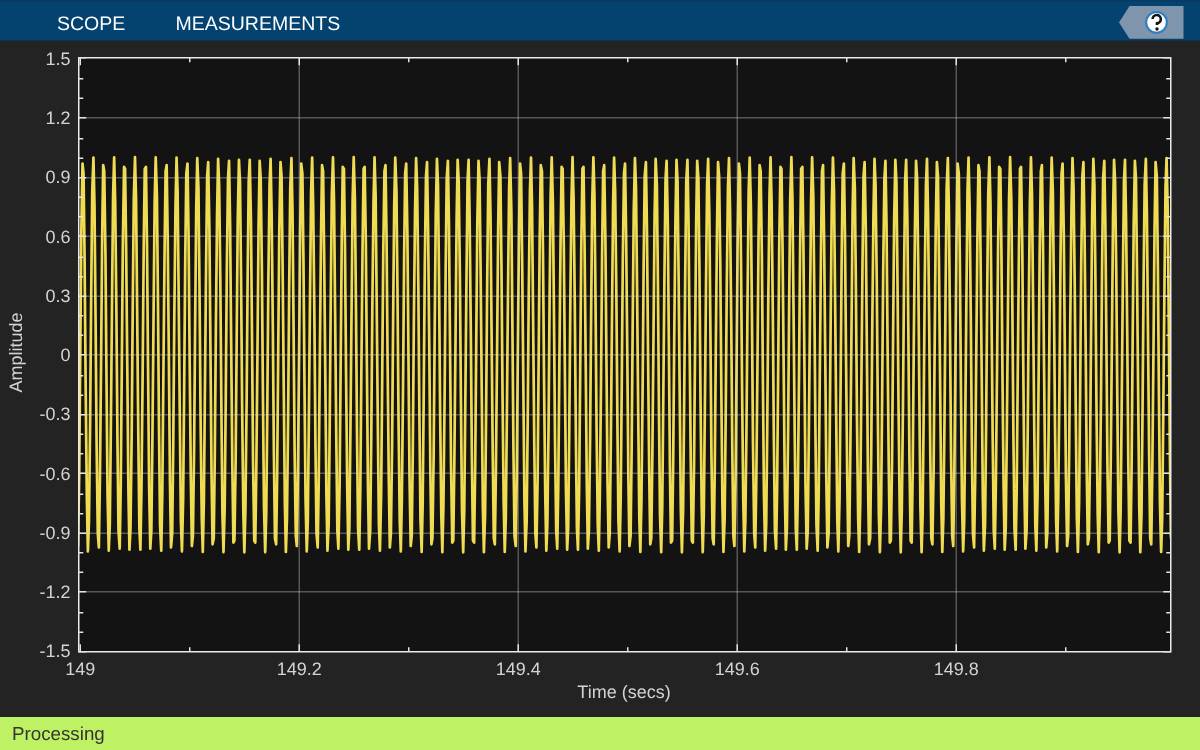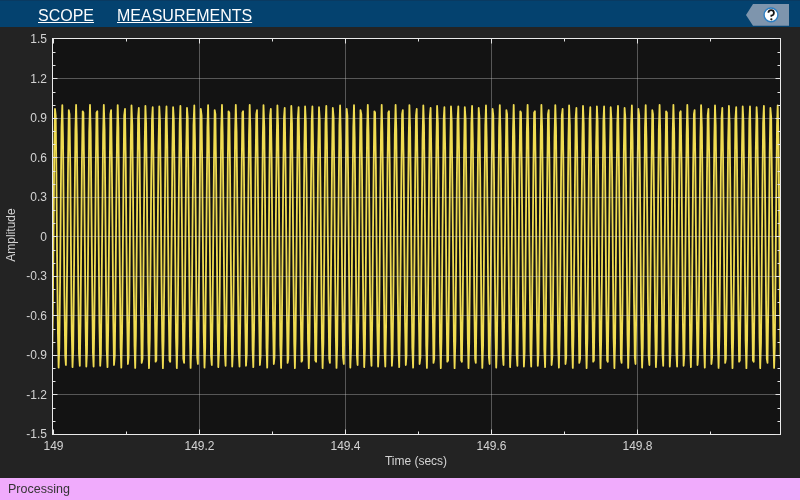--- a/index.html
+++ b/index.html
@@ -1,17 +1,17 @@
 <!DOCTYPE html>
 <html><head><meta charset="utf-8"><style>
 html,body{margin:0;padding:0;width:800px;height:500px;background:#232323;overflow:hidden;font-family:"Liberation Sans",sans-serif;}
 body{transform:translateZ(0);will-change:transform;}
 #toolbar{position:absolute;left:0;top:0;width:800px;height:27px;background:#04426f;border-top:1px solid #0a3a61;box-sizing:border-box;}
-.tab{position:absolute;top:0;height:27px;line-height:29px;color:rgba(255,255,255,0.99);font-size:16px;text-decoration:underline;}
-#statusbar{position:absolute;left:0;top:478px;width:800px;height:22px;background:#f0abfc;color:rgba(51,51,51,0.99);font-size:12.5px;line-height:22px;}
+.tab{position:absolute;top:0;height:27px;line-height:29px;color:rgba(255,255,255,0.99);font-size:13px;}
+#statusbar{position:absolute;left:0;top:478px;width:800px;height:22px;background:#bef264;color:rgba(51,51,51,0.99);font-size:12.5px;line-height:22px;}
 #statusbar .rt{position:absolute;right:2px;top:0;}
 #statusbar .lt{position:absolute;left:8px;top:0;}
 svg text{fill:rgba(214,214,214,0.99);font-size:12px;font-family:"Liberation Sans",sans-serif;}
 </style></head>
 <body>
 <div id="toolbar">
   <span class="tab" style="left:38px">SCOPE</span>
   <span class="tab" style="left:117px">MEASUREMENTS</span>
   <svg style="position:absolute;right:10px;top:3px" width="44" height="22" viewBox="0 0 44 22">
     <polygon points="0,11 7,0 43,0 43,21.8 7,21.8" fill="#7e95ad"></polygon>

